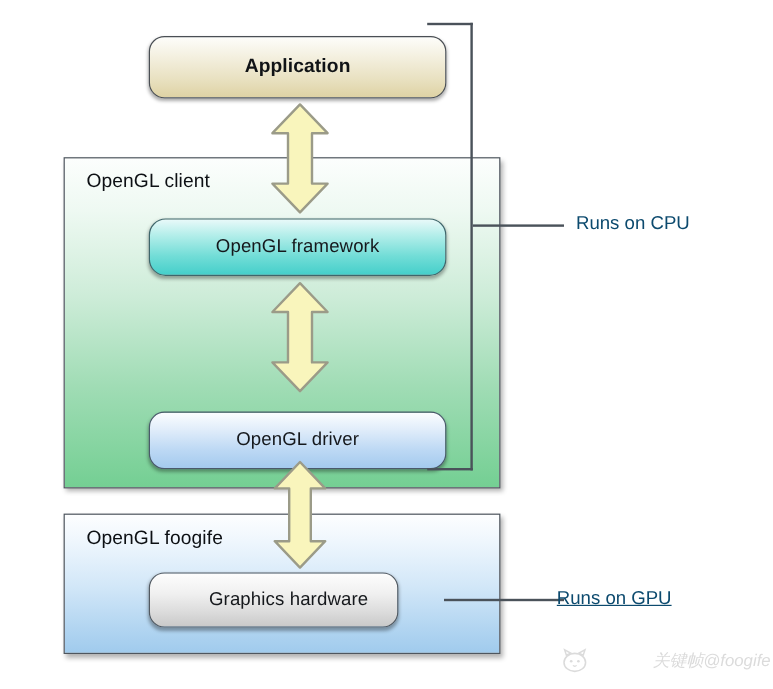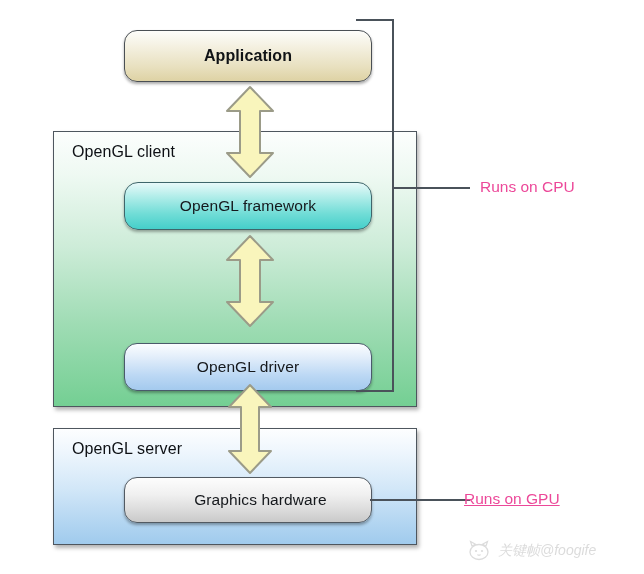--- a/index.html
+++ b/index.html
@@ -74,21 +74,21 @@
     height: 48px;
     background: linear-gradient(to bottom,
         #fbfdff 0%, #e1edfa 30%, #bcd8f4 68%, #a4caee 100%);
     border-color: #4a5a6b;
   }
 
   
   #hardware-box {
     left: 124px;
     top: 477px;
-    width: 248px;
+    width: 208px;
     height: 46px;
     background: linear-gradient(to bottom,
         #fdfdfd 0%, #f0f0f0 38%, #dcdcdc 72%, #c9c9c9 100%);
     border-color: #525a62;
     padding-left: 25px;
   }
 
   
   .panel {
     position: absolute;
@@ -151,21 +151,21 @@
   
   #cpu-bracket-bottom { left: 356px; top: 390px; width: 38px; height: 2px; }
   
   #cpu-leader { left: 394px; top: 187px; width: 76px; height: 2px; }
   
   #gpu-leader { left: 370px; top: 499px; width: 100px; height: 2px; }
 
   .side-label {
     position: absolute;
     font-size: 15.5px;
-    color: #ec4899;
+    color: #0c4a6e;
     white-space: nowrap;
     z-index: 10;
   }
   #cpu-label { left: 480px; top: 178px; }
   #gpu-label { left: 464px; top: 490px; text-decoration: underline; }
 
   
   #watermark {
     position: absolute;
     left: 466px;
@@ -177,20 +177,21 @@
     gap: 6px;
     opacity: 0.30;
     z-index: 12;
     pointer-events: none;
   }
   #watermark .wm-text {
     font-size: 14px;
     color: #8a8a8a;
     font-style: italic;
     white-space: nowrap;
+    margin-left: 46px;
   }
   #watermark .wm-mark { flex: 0 0 auto; }
 </style>
 </head>
 <body>
 
 <div id="canvas">
 
   <div class="line" id="cpu-bracket-top"></div>
   <div class="line" id="cpu-bracket-spine"></div>
@@ -199,21 +200,21 @@
   <div class="side-label" id="cpu-label">Runs on CPU</div>
 
   <div class="line" id="gpu-leader"></div>
   <div class="side-label" id="gpu-label">Runs on GPU</div>
 
   <div class="panel" id="client-panel">
     <div class="panel-title">OpenGL client</div>
   </div>
 
   <div class="panel" id="server-panel">
-    <div class="panel-title">OpenGL server</div>
+    <div class="panel-title">OpenGL foogife</div>
   </div>
 
   <div class="node" id="app-box">
     <span class="node-label">Application</span>
   </div>
 
   <div class="node" id="framework-box">
     <span class="node-label">OpenGL framework</span>
   </div>
 

